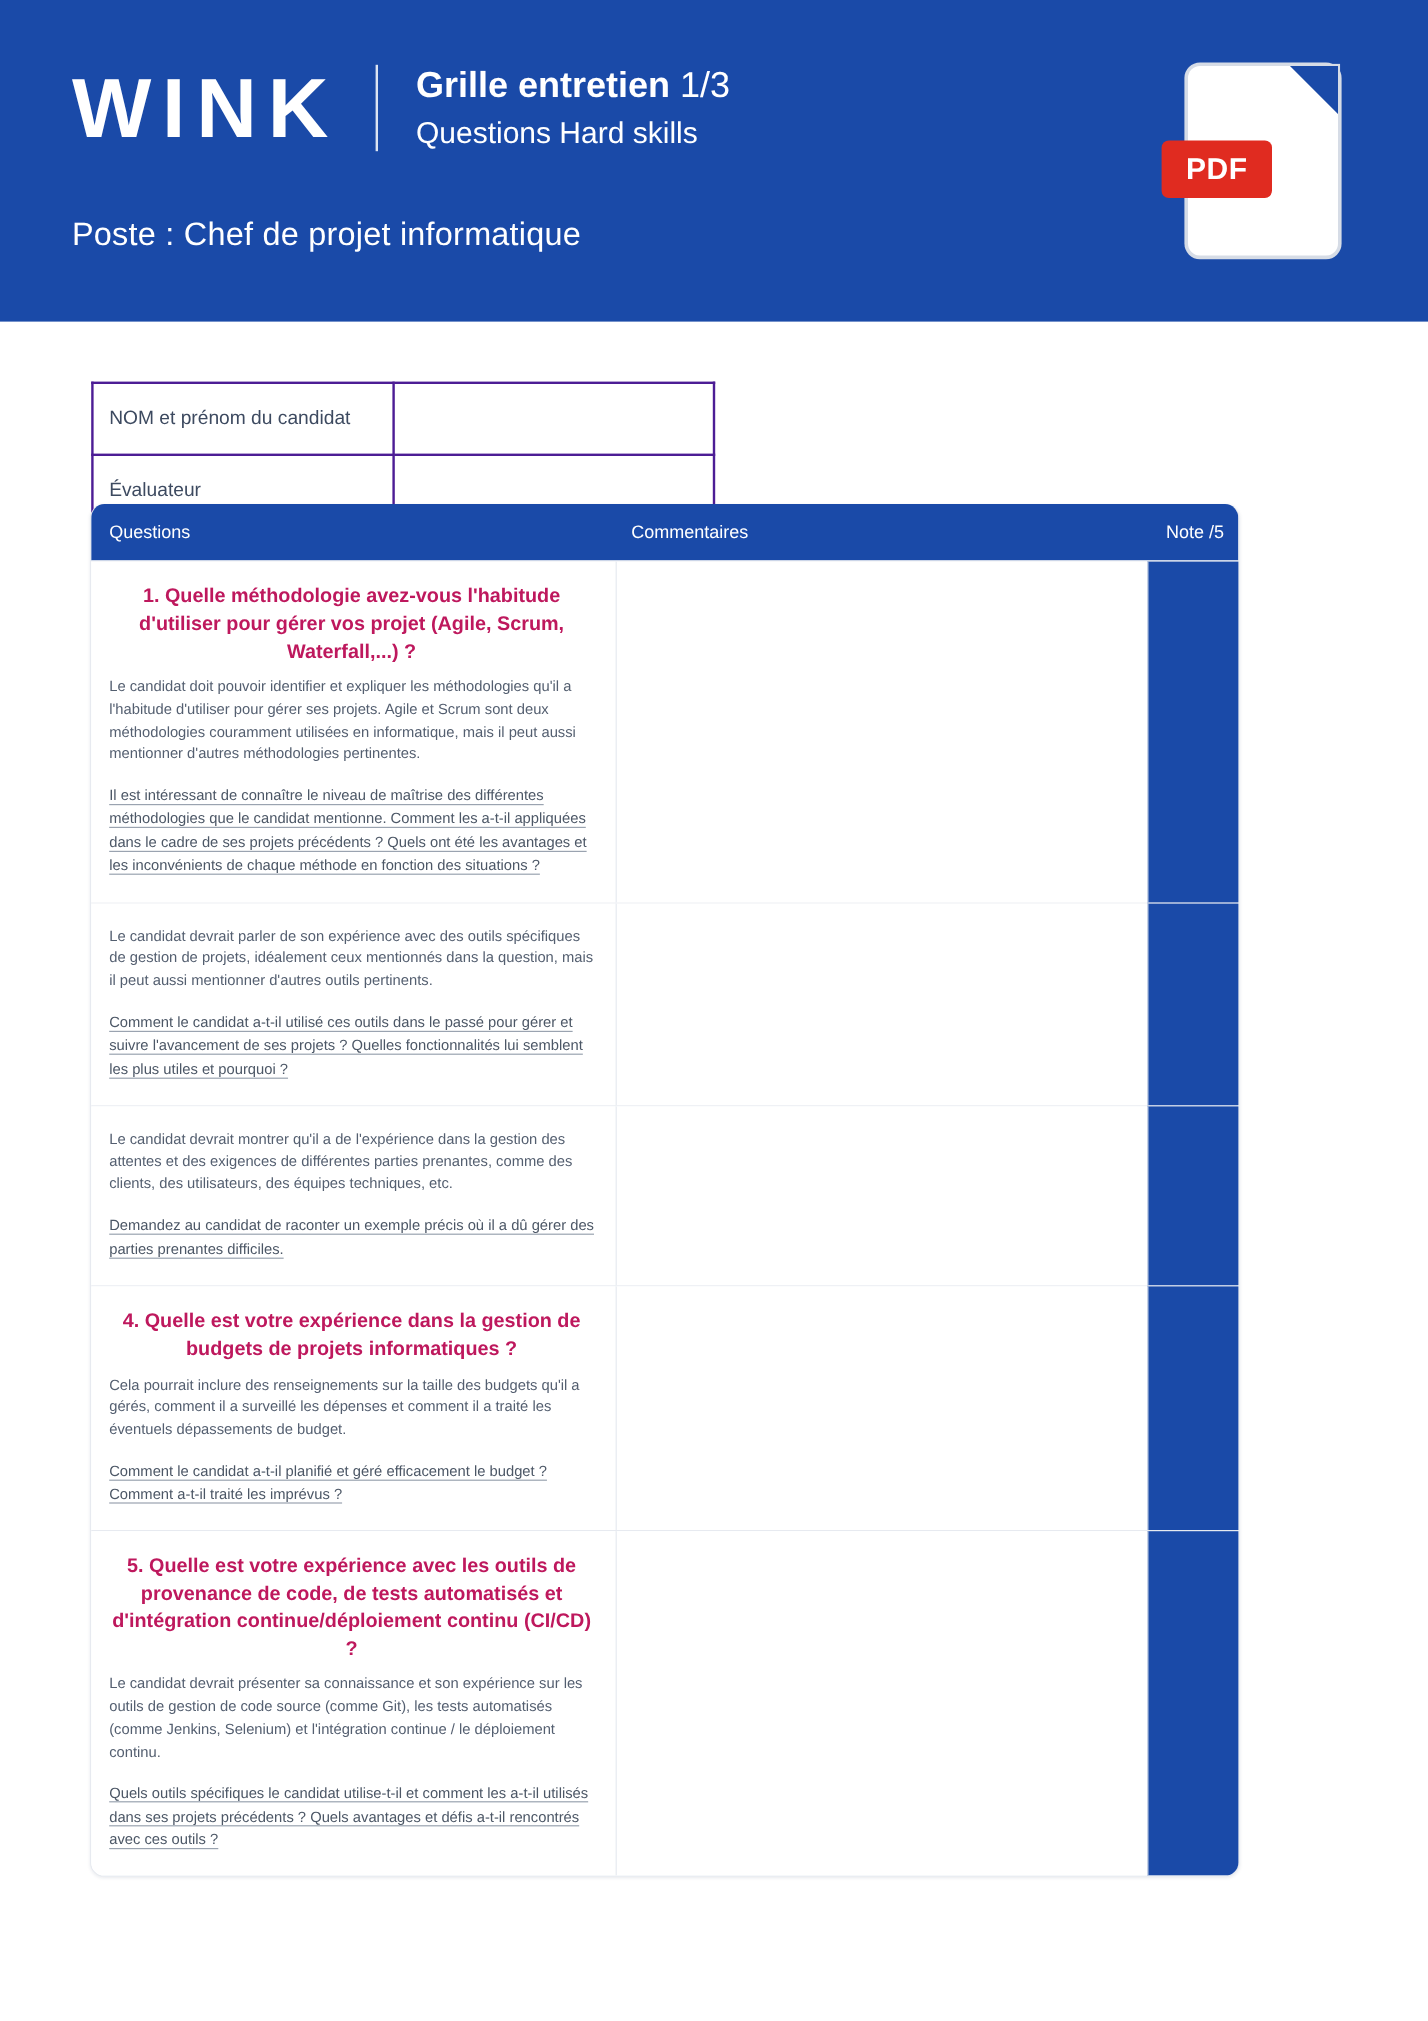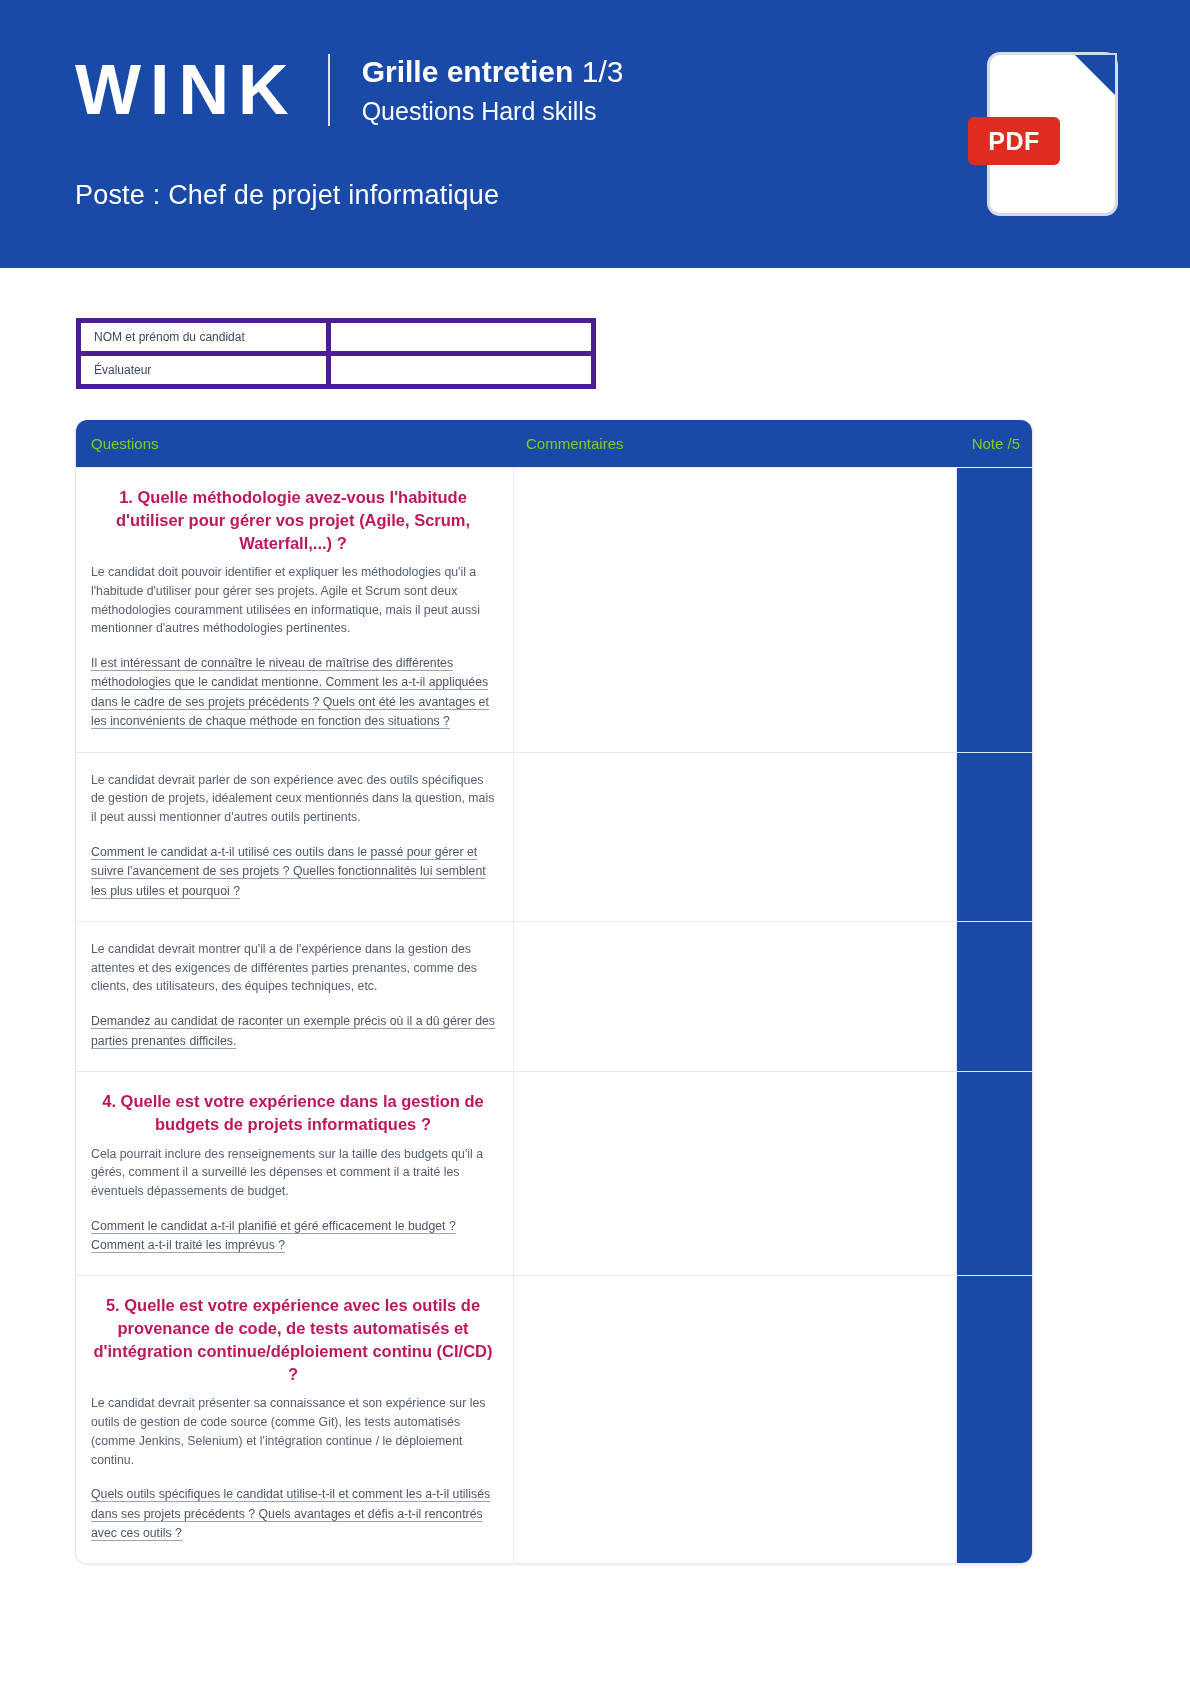--- a/index.html
+++ b/index.html
@@ -24,21 +24,21 @@
   .header {
     position: relative;
     width: 1190px;
     height: 268px;
     background: #1a4aa8;
     overflow: hidden;
   }
 
   .header-inner {
     position: absolute;
-    left: 75px;
+    left: 60px;
     top: 42px;
     right: 75px;
   }
 
   .brand-row {
     display: flex;
     align-items: center;
     height: 96px;
   }
 
@@ -147,24 +147,24 @@
   .info-table {
     position: absolute;
     left: 76px;
     top: 318px;
     width: 520px;
     border: 1px solid #dfe3ea;
     border-collapse: collapse;
     background: #ffffff;
   }
   .info-table td {
-    border: 5px solid #4c1d95;
+    border: 2px solid #4c1d95;
     height: 25px;
-    padding: 7px 13px;
-    font-size: 12px;
+    padding: 20px 13px;
+    font-size: 16px;
     color: #3d4a60;
     vertical-align: middle;
   }
   .info-label { width: 252px; }
   .info-value { width: 268px; }
 
   
   .grid {
     position: absolute;
     left: 75px;
@@ -176,21 +176,21 @@
     background: #ffffff;
     border: 1px solid #e7eaf0;
     border-top: none;
   }
 
   .grid-head {
     display: flex;
     background: #1a4aa8;
     height: 47px;
     align-items: center;
-    color: #84cc16;
+    color: #ffffff;
     font-size: 15px;
   }
   .col-q      { width: 437px; flex: none; }
   .col-c      { width: 443px; flex: none; }
   .col-n      { width: 78px;  flex: none; }
 
   .grid-head .col-q { padding-left: 15px; }
   .grid-head .col-c { padding-left: 13px; }
   .grid-head .col-n { padding-right: 14px; text-align: right; }
 

